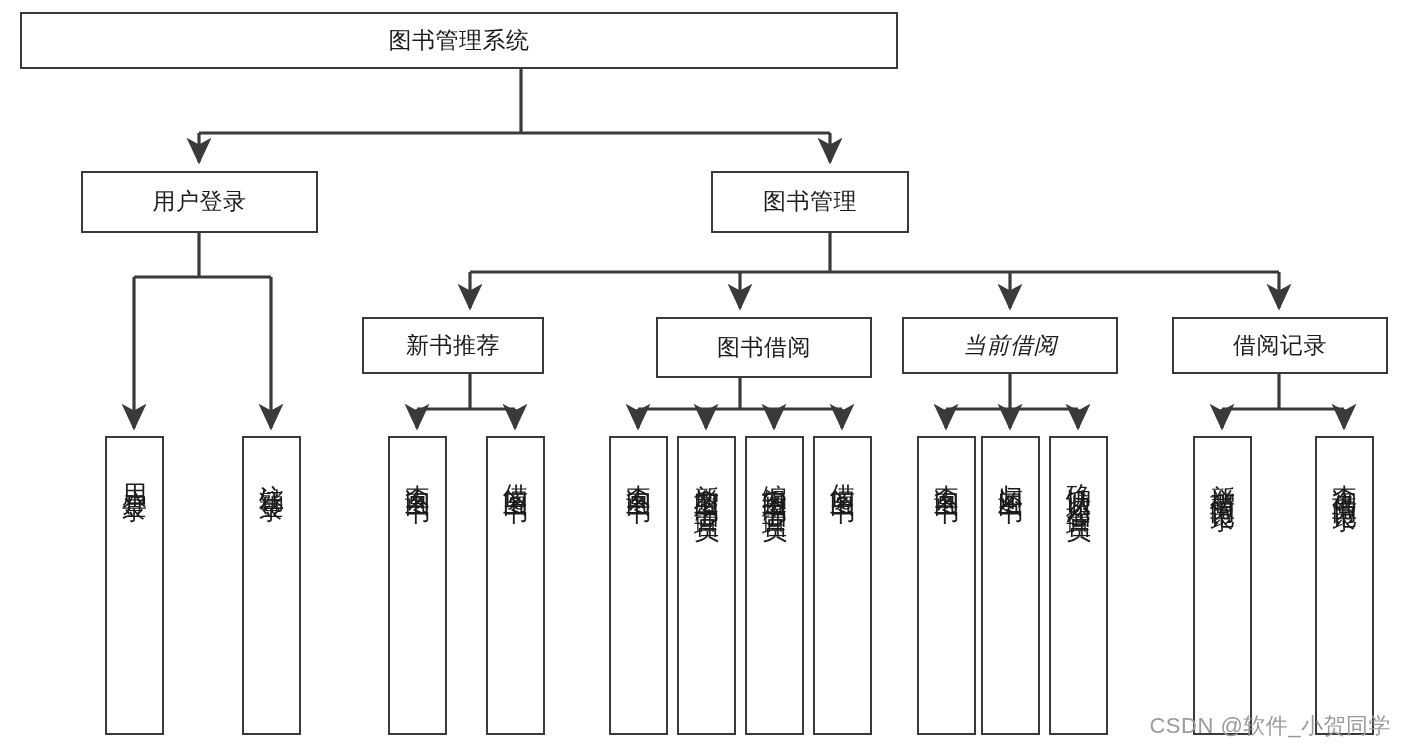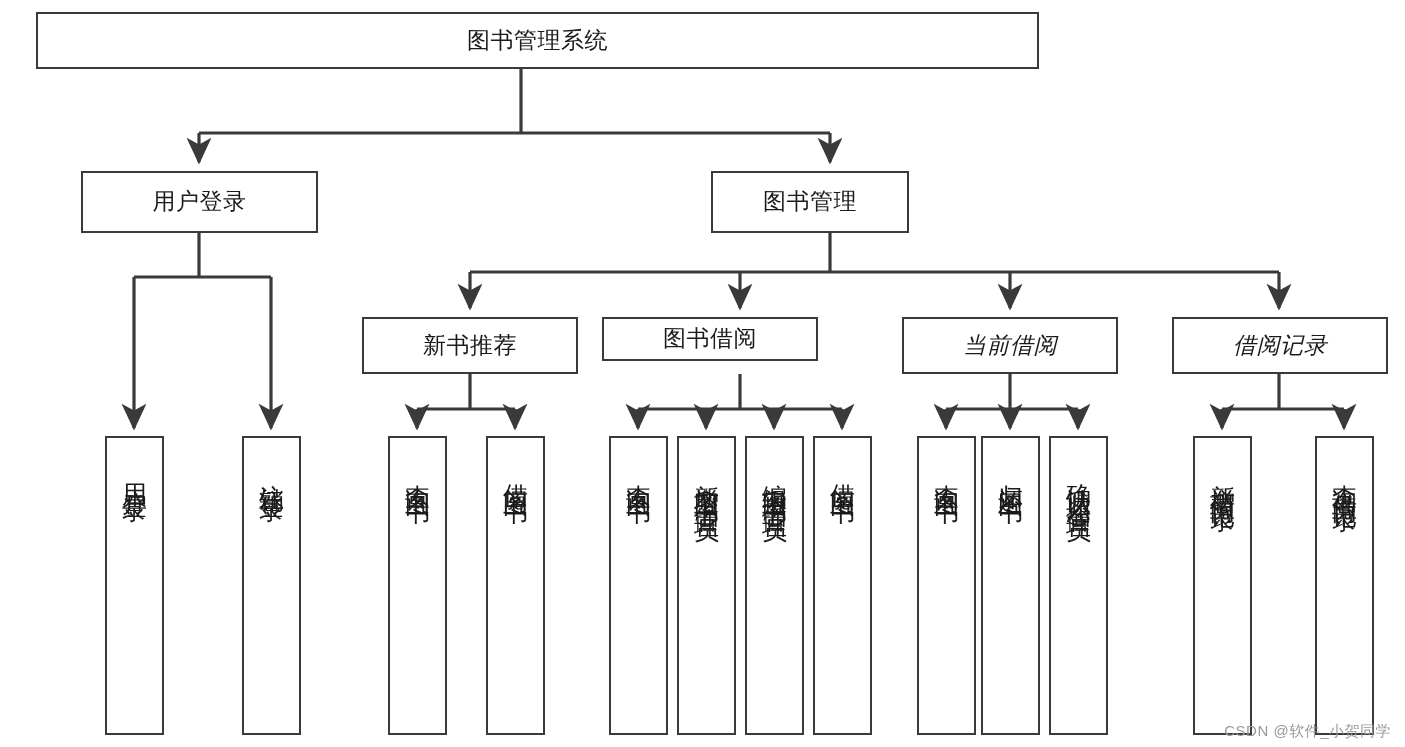--- a/index.html
+++ b/index.html
@@ -51,21 +51,21 @@
     writing-mode:vertical-rl;
     text-orientation:upright;
     font-size:25px;
     letter-spacing:5px;
     line-height:1;
   }
   #watermark{
     position:absolute;
     right:14px;
     bottom:6px;
-    font-size:15px;
+    font-size:22px;
     color:#9a9a9a;
     letter-spacing:0.5px;
     z-index:5;
     white-space:nowrap;
   }
 </style>
 </head>
 <body>
 
 <div id="canvas">
@@ -113,41 +113,41 @@
       <path d="M1010,409 L1010,428" marker-end="url(#arrow)"></path>
       <path d="M1078,409 L1078,428" marker-end="url(#arrow)"></path>
 
       <path d="M1279,374 L1279,409"></path>
       <path d="M1222,409 L1344,409"></path>
       <path d="M1222,409 L1222,428" marker-end="url(#arrow)"></path>
       <path d="M1344,409 L1344,428" marker-end="url(#arrow)"></path>
     </g>
   </svg>
 
-  <div class="node horiz" style="left:20px;top:12px;width:1003px;height:57px;margin-left:16px;">
+  <div class="node horiz" style="left:20px;top:12px;width:878px;height:57px;">
     <span class="lbl">图书管理系统</span>
   </div>
 
   <div class="node horiz" style="left:81px;top:171px;width:237px;height:62px;">
     <span class="lbl">用户登录</span>
   </div>
   <div class="node horiz" style="left:711px;top:171px;width:198px;height:62px;">
     <span class="lbl">图书管理</span>
   </div>
 
-  <div class="node horiz" style="left:362px;top:317px;width:216px;height:57px;">
+  <div class="node horiz" style="left:362px;top:317px;width:182px;height:57px;">
     <span class="lbl">新书推荐</span>
   </div>
-  <div class="node horiz" style="left:602px;top:317px;width:216px;height:44px;">
+  <div class="node horiz" style="left:656px;top:317px;width:216px;height:61px;">
     <span class="lbl">图书借阅</span>
   </div>
   <div class="node horiz" style="left:902px;top:317px;width:216px;height:57px;font-style:italic;">
     <span class="lbl">当前借阅</span>
   </div>
-  <div class="node horiz" style="left:1172px;top:317px;width:216px;height:57px;font-style:italic;">
+  <div class="node horiz" style="left:1172px;top:317px;width:216px;height:57px;">
     <span class="lbl">借阅记录</span>
   </div>
 
   <div class="node vert" style="left:105px;top:436px;width:59px;height:299px;">
     <span class="lbl">用户登录</span>
   </div>
   <div class="node vert" style="left:242px;top:436px;width:59px;height:299px;">
     <span class="lbl">注销登录</span>
   </div>
 

